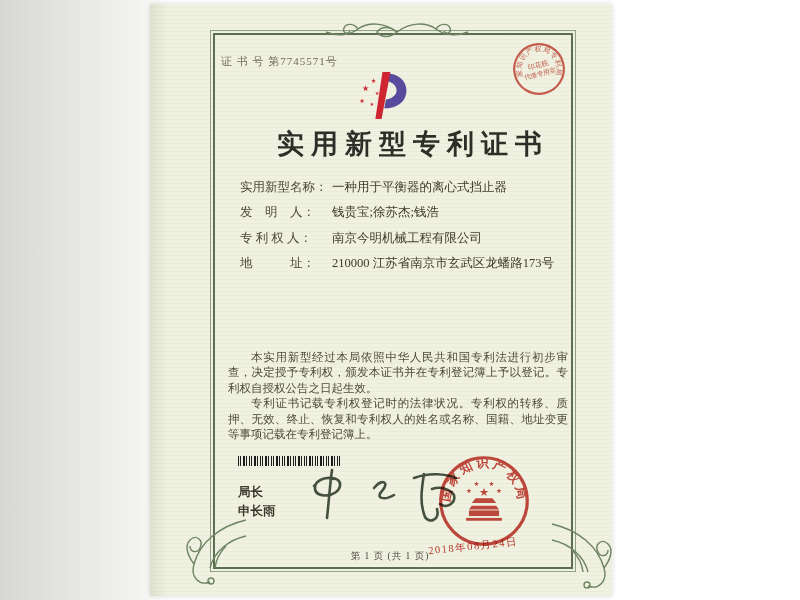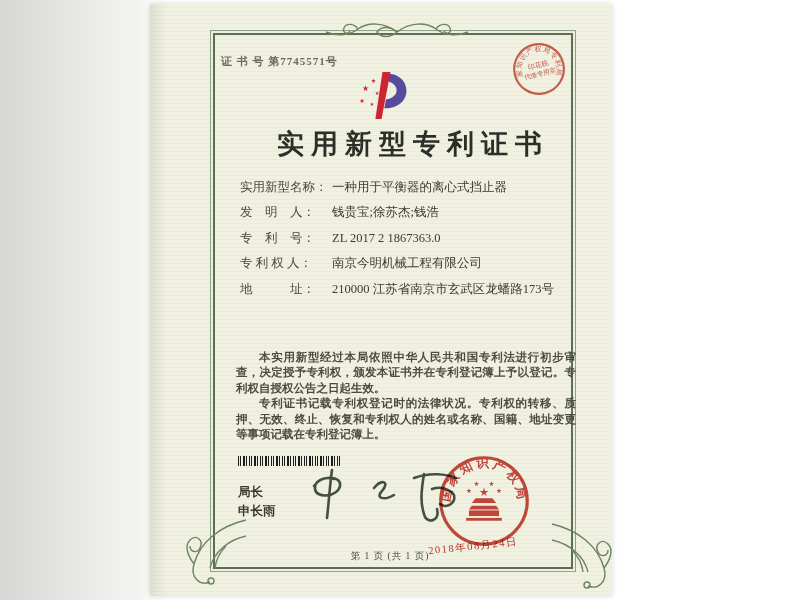--- a/index.html
+++ b/index.html
@@ -11,34 +11,34 @@
   .cert{
     position:absolute;left:150px;top:4px;width:462px;height:592px;
     background:
       repeating-linear-gradient(0deg, rgba(110,130,100,0.045) 0 1px, rgba(0,0,0,0) 1px 4px),
       linear-gradient(90deg, rgba(120,120,105,0.14) 0px, rgba(120,120,105,0) 18px),
       var(--paper,#f0f1e0);
     box-shadow:0 0 6px rgba(0,0,0,0.15);
   }
   .frame-outer{position:absolute;left:60px;top:26px;right:36px;bottom:24px;border:1px solid #8fa286;}
   .frame-inner{position:absolute;inset:2px;border:2px solid var(--border_green,#5c6f52);}
-  .cert-no{position:absolute;left:71px;top:50px;font-size:11px;letter-spacing:1px;color:#6e6c5e;font-weight:bold;}
+  .cert-no{position:absolute;left:71px;top:50px;font-size:11px;letter-spacing:1px;color:#6e6c5e;}
   .logo{position:absolute;left:205px;top:62px;width:62px;height:58px;}
   .title{
     position:absolute;left:60px;right:36px;top:122px;text-align:center;
     font-size:27px;font-weight:bold;letter-spacing:7px;color:#2e2e28;padding-left:40px;
   }
   .fields{position:absolute;left:90px;top:171px;width:340px;font-size:12.5px;color:#43422f;}
   .field-row{position:relative;height:25.4px;line-height:25.4px;white-space:nowrap;}
   .field-label{display:inline-block;min-width:92px;color:#4a4938;}
   .field-value{color:#3c3b2c;}
   .grant-right{position:absolute;left:176px;top:0;}
   .body-text{
-    position:absolute;left:86px;top:346px;width:340px;
-    font-size:11.5px;line-height:15.4px;color:#4c4b3c;text-align:justify;font-weight:bold;
+    position:absolute;left:78px;top:346px;width:340px;
+    font-size:11.5px;line-height:15.4px;color:#4c4b3c;text-align:justify;
   }
   .body-text p{margin:0;text-indent:2em;}
   .barcode{
     position:absolute;left:88px;top:452px;width:104px;height:10px;
     background:repeating-linear-gradient(90deg,#1d1d1d 0 1.5px,rgba(0,0,0,0) 1.5px 2.5px,#1d1d1d 2.5px 3.2px,rgba(0,0,0,0) 3.2px 5.5px);
   }
   .signer{position:absolute;left:88px;top:479px;font-size:12.5px;font-weight:bold;color:#3a392c;line-height:19px;}
   .signature{position:absolute;left:148px;top:460px;width:182px;height:64px;}
   .seal-official{position:absolute;left:287px;top:450px;width:94px;height:94px;opacity:0.9;mix-blend-mode:multiply;}
   .seal-date{
@@ -87,23 +87,20 @@
   </svg>
 
   <div class="title">实用新型专利证书</div>
 
   <div class="fields">
     <div class="field-row">
       <span class="field-label">实用新型名称：</span><span class="field-value">一种用于平衡器的离心式挡止器</span>
     </div>
     <div class="field-row">
       <span class="field-label">发　明　人：</span><span class="field-value">钱贵宝;徐苏杰;钱浩</span>
-    </div>
-    <div class="field-row">
-      <span class="field-label">专　利　号：</span><span class="field-value">ZL 2017 2 1867363.0</span>
     </div>
     <div class="field-row">
       <span class="field-label">专 利 权 人：</span><span class="field-value">南京今明机械工程有限公司</span>
     </div>
     <div class="field-row">
       <span class="field-label">地　　　址：</span><span class="field-value">210000 江苏省南京市玄武区龙蟠路173号</span>
     </div>
   </div>
 
   <div class="body-text">

